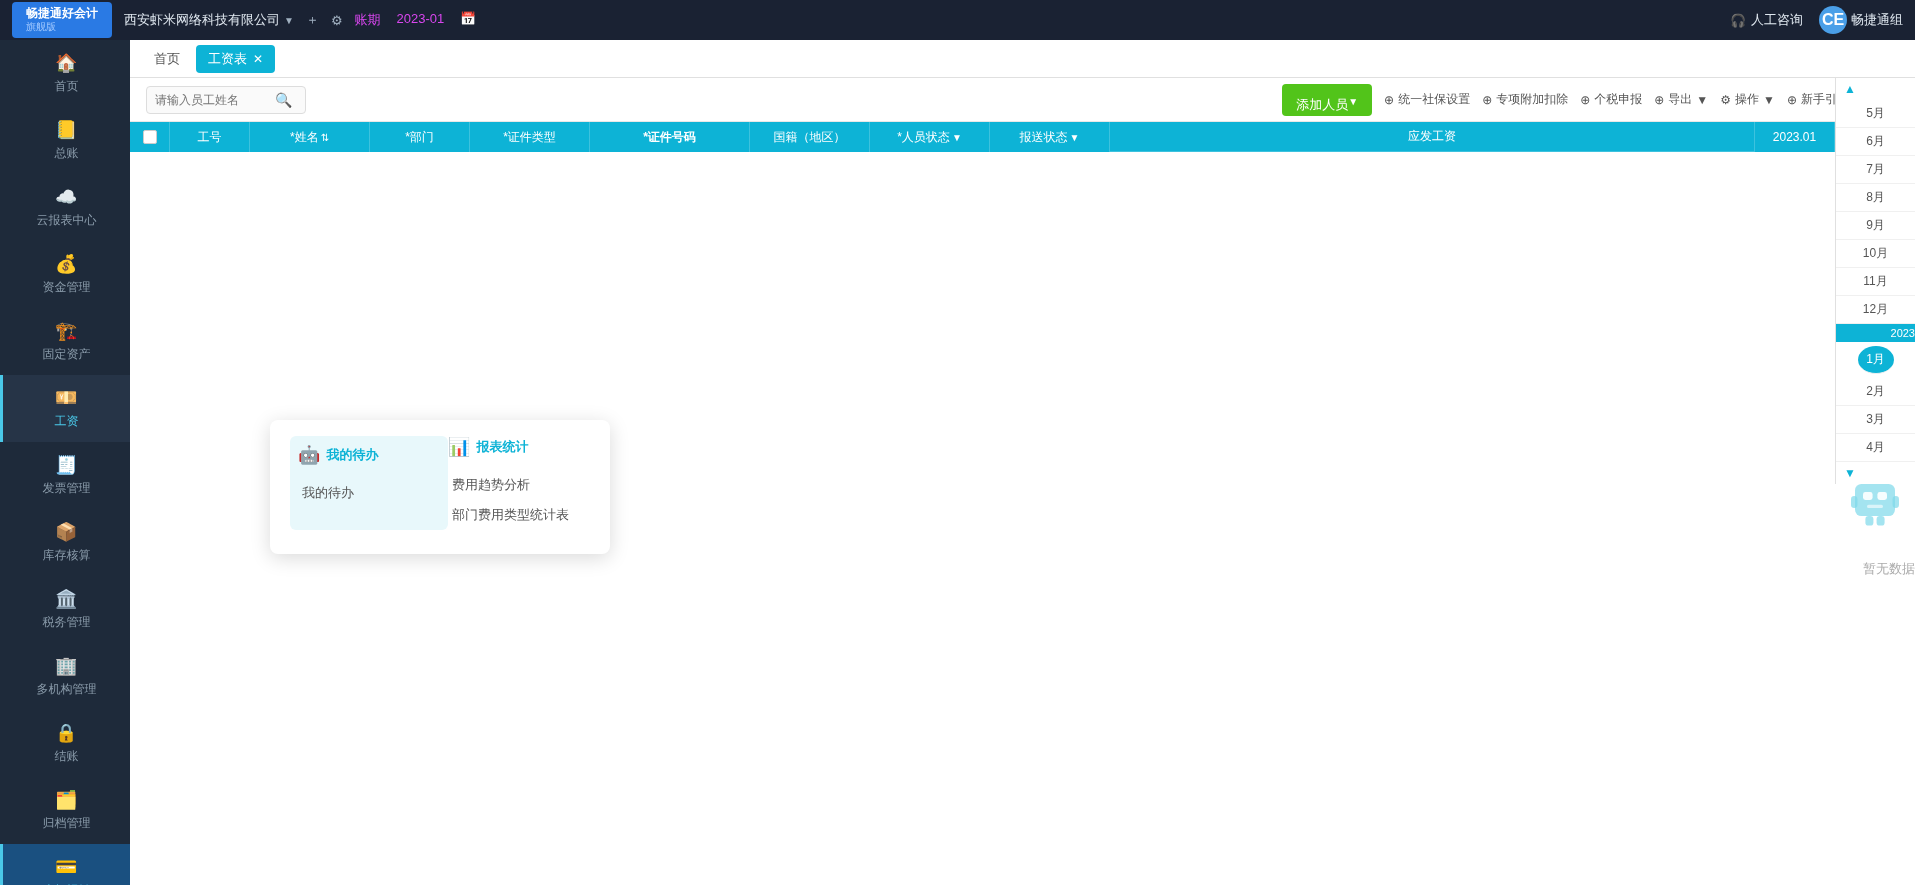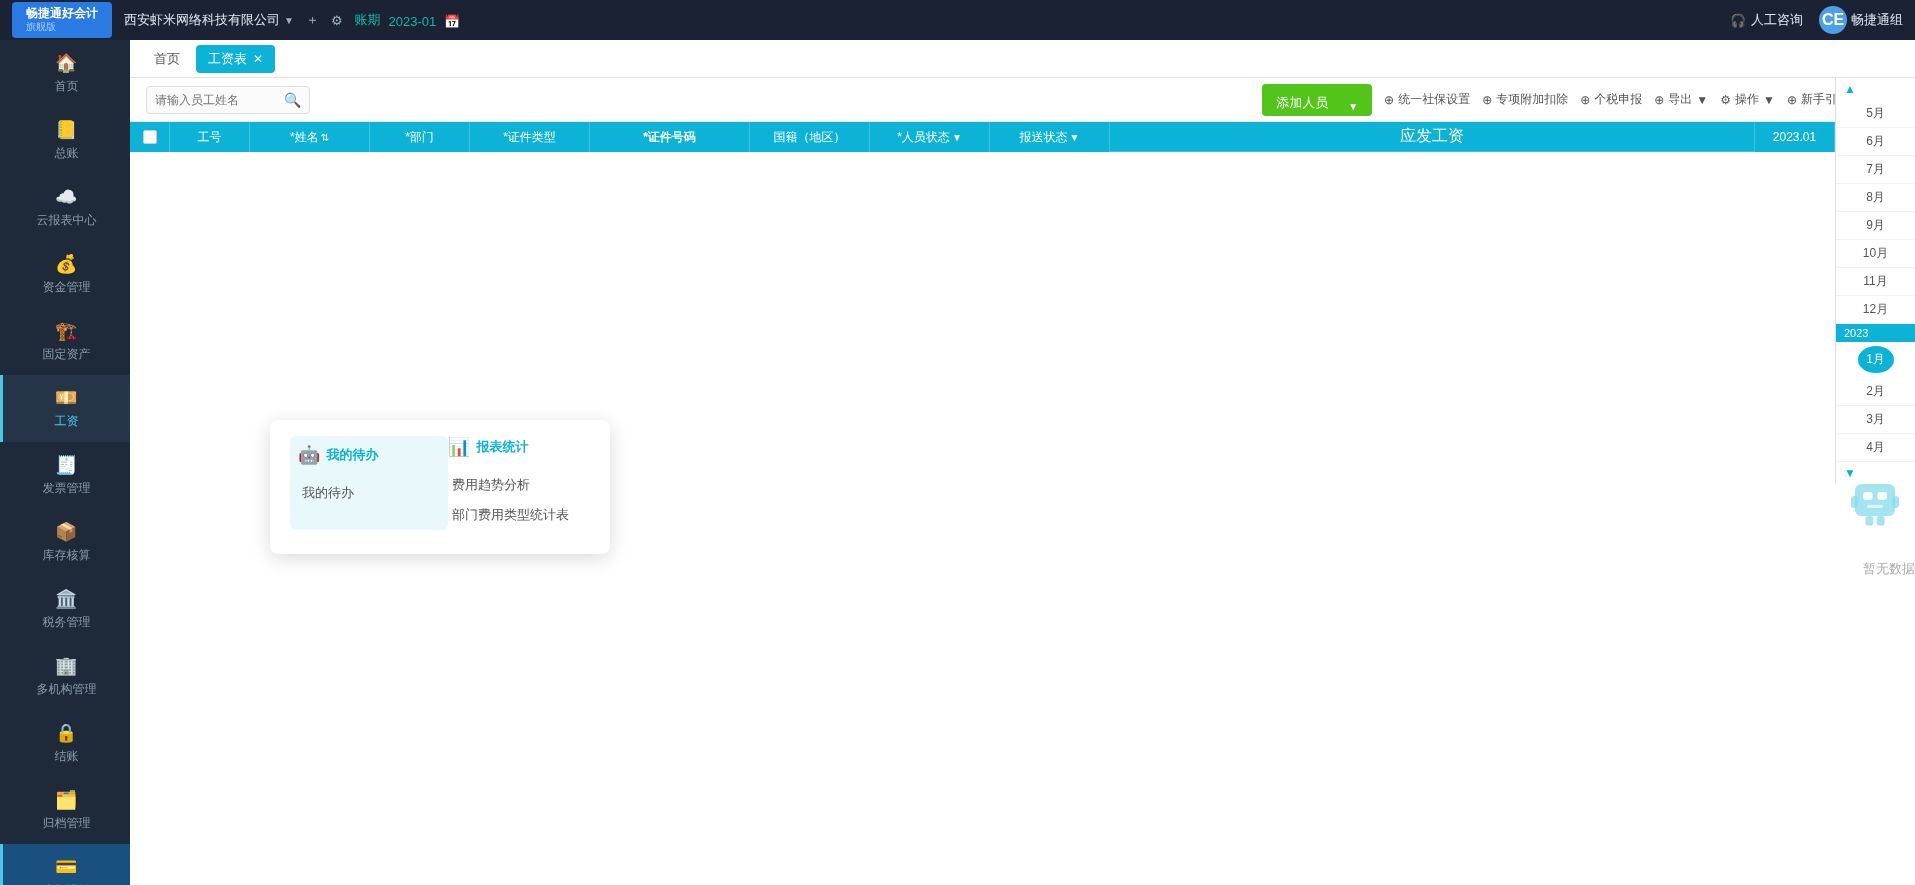--- a/index.html
+++ b/index.html
@@ -21,21 +21,21 @@
       min-width: 100px;
       justify-content: center;
     }
     .logo-text { color: #fff; font-size: 12px; font-weight: bold; line-height: 1.2; }
     .logo-sub { color: #a0c8ff; font-size: 10px; }
     .company-selector {
       color: #e0e8f0; font-size: 13px; display: flex; align-items: center; gap: 4px; cursor: pointer;
     }
     .chevron-down { font-size: 10px; color: #a0b0c0; }
     .top-icon-btn { color: #a0b0c0; font-size: 13px; cursor: pointer; display: flex; align-items: center; gap: 3px; }
-    .period-area { color: #14b8a6; font-size: 13px; display: flex; align-items: flex-end; gap: 8px; }
+    .period-area { color: #d946ef; font-size: 13px; display: flex; align-items: flex-start; gap: 16px; }
     .spacer { flex: 1; }
     .user-area { display: flex; align-items: center; gap: 16px; }
     .user-btn { color: #e0e8f0; font-size: 13px; display: flex; align-items: center; gap: 4px; cursor: pointer; }
     .avatar-circle { width: 28px; height: 28px; border-radius: 50%; background: #4a9fe8; display: flex; align-items: center; justify-content: center; color: #fff; font-size: 16px; font-weight: bold; }
 
     
     .main-layout { display: flex; flex: 1; overflow: hidden; }
 
     
     .sidebar {
@@ -70,27 +70,27 @@
     .tab.active { background: #0db3d6; color: #fff; }
     .tab-close { font-size: 12px; cursor: pointer; }
 
     
     .toolbar {
       height: 44px; background: #fff; display: flex; align-items: center;
       padding: 0 16px; gap: 12px; border-bottom: 1px solid #e8e8e8; flex-shrink: 0;
     }
     .search-box {
       display: flex; align-items: center; border: 1px solid #ddd; border-radius: 4px;
-      padding: 0 8px; height: 28px; background: #fafafa; min-width: 160px; gap: 9px;
+      padding: 0 8px; height: 28px; background: #fafafa; min-width: 160px;
     }
     .search-input { border: none; outline: none; background: transparent; font-size: 12px; color: #666; width: 120px; }
     .add-btn {
       background: #52c41a; color: #fff; border: none; border-radius: 4px;
-      height: 32px; padding: 4px 14px; font-size: 13px; cursor: pointer;
-      display: flex; align-items: flex-end; gap: 20px;
+      height: 32px; padding: 12px 14px; font-size: 13px; cursor: pointer;
+      display: flex; align-items: flex-start; gap: 0;
     }
     .add-btn-arrow { font-size: 10px; }
     .toolbar-spacer { flex: 1; }
     .toolbar-action { color: #555; font-size: 12px; cursor: pointer; display: flex; align-items: center; gap: 4px; }
 
     
     .table-area { flex: 1; display: flex; flex-direction: column; overflow: hidden; }
     .table-header {
       background: #0db3d6; color: #fff; font-size: 12px;
       display: flex; flex-direction: column; flex-shrink: 0;
@@ -141,21 +141,21 @@
     .month-panel {
       position: absolute; right: 0; top: 38px; width: 80px; background: #fff;
       border-left: 1px solid #e0e0e0; display: flex; flex-direction: column;
       z-index: 50; font-size: 12px;
     }
     .month-item {
       padding: 5px 8px; text-align: center; cursor: pointer; color: #555; border-bottom: 1px solid #f0f0f0;
     }
     .month-item.active { background: #0db3d6; color: #fff; border-radius: 50%; margin: 2px auto; width: 36px; }
     .month-nav { display: flex; justify-content: space-between; padding: 4px 8px; color: #0db3d6; }
-    .year-label { background: #0db3d6; color: #fff; text-align: left; padding: 3px 8px; font-size: 11px; }
+    .year-label { background: #0db3d6; color: #fff; text-align: right; padding: 3px 0; font-size: 11px; }
 
     
     .checkbox { width: 14px; height: 14px; border: 1px solid #ccc; border-radius: 2px; background: #fff; }
 
     
     .sort-icon { font-size: 10px; margin-left: 2px; }
     .filter-icon { font-size: 10px; margin-left: 2px; }
 
     
     .robot-svg { width: 80px; height: 80px; }
@@ -326,21 +326,21 @@
           <div class="th th-renyuan">
             <span>*人员状态</span>
             <span class="filter-icon">▼</span>
           </div>
           <div class="th th-renyuan">
             <span>报送状态</span>
             <span class="filter-icon">▼</span>
           </div>
 
           <div style="flex:1; display:flex; flex-direction:column; border-right:1px solid rgba(255,255,255,0.2);">
-            <div style="text-align:center; padding:0 8px; height:30px; display:flex; align-items:center; justify-content:center; font-size:16px; border-bottom:1px solid rgba(255,255,255,0.2);">应发工资</div>
+            <div style="text-align:center; padding:0 8px; height:30px; display:flex; align-items:center; justify-content:center; font-size:12px; border-bottom:1px solid rgba(255,255,255,0.2);">应发工资</div>
           </div>
           <div class="th" style="width:80px;">2023.01</div>
           <div class="th th-caozuo">操作</div>
         </div>
 
       </div>
 
       <div class="empty-state">
         <div>
           <svg class="robot-svg" viewBox="0 0 100 100" xmlns="http://www.w3.org/2000/svg">

